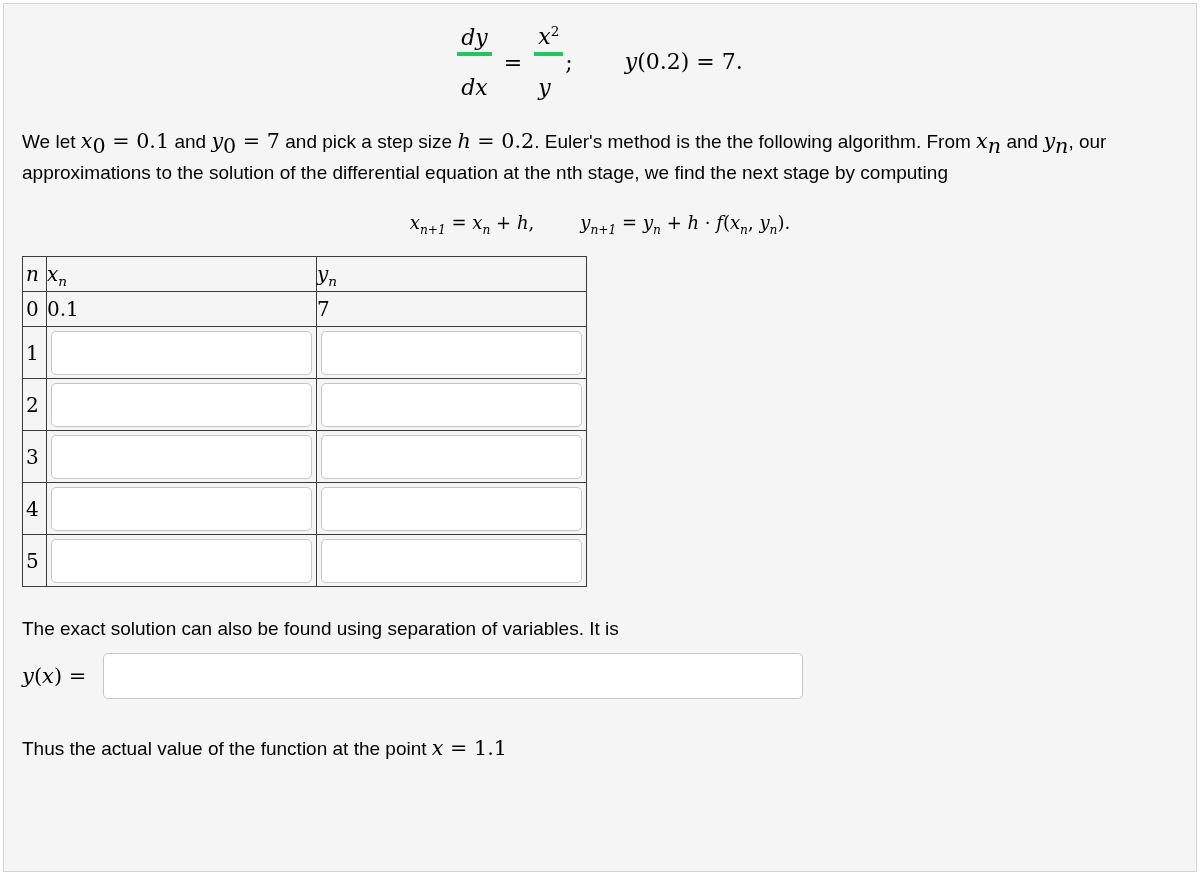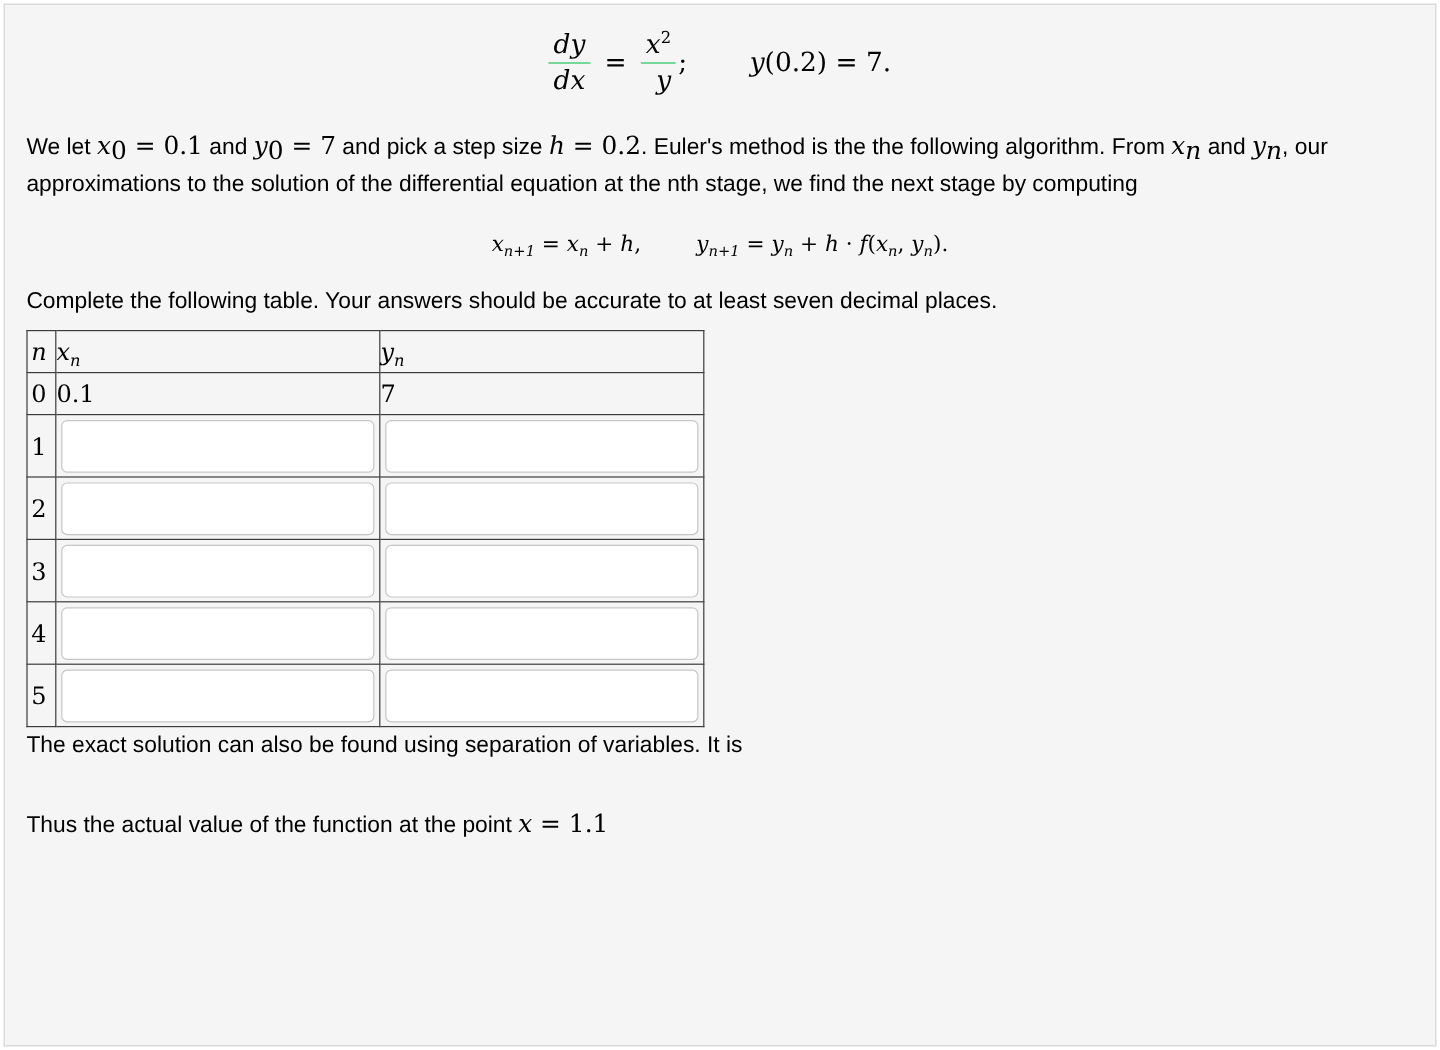--- a/index.html
+++ b/index.html
@@ -23,22 +23,22 @@
   .body .mi, .body .mn{ font-size:1.09em; }
   sub.s{ font-size:0.68em; line-height:0; }
   sup.s{ font-size:0.62em; line-height:0; }
 
   
   .eqrow{
     display:flex; justify-content:center; align-items:center;
     font-size:22px; margin:6px 0 26px 0;
   }
   .frac{ display:inline-flex; flex-direction:column; }
-  .frac .top{ text-align:left; padding:0 4px 2px 4px; border-bottom:1px solid #22c55e; }
-  .frac .bot{ text-align:right; padding:2px 4px 0 4px; }
+  .frac .top{ text-align:left; padding:0 4px 2px 4px; border-bottom:4px solid #22c55e; }
+  .frac .bot{ text-align:left; padding:2px 4px 0 4px;margin-top:17px; }
   .eqs{ margin:0 12px; }
   .semi{ margin-left:2px; align-self:center; }
   .ic{ margin-left:52px; }
 
   .body{ font-size:19px; line-height:31px; }
 
   .recur{ text-align:center; font-size:18px; margin:24px 0 22px 0; }
   .recur .gap{ display:inline-block; width:46px; }
 
   
@@ -50,21 +50,21 @@
   .euler .r0 td{ height:35px; }
   .euler .irow td{ height:52px; }
   .euler .ci{ padding:3px 4px; width:270px; }
   input.answer{
     display:block; width:100%; height:44px;
     border:1px solid #c6c6c6; border-radius:5px;
     background:#fff; font-size:18px; padding:0 8px;
     font-family:"Liberation Sans", sans-serif; outline:none;
   }
 
-  .sec{ }
+  .sec{ margin-top:26px; }
   .sec2{ margin-top:34px; }
   .ansline{ display:flex; align-items:center; margin-top:9px; font-size:21px; }
   .ansline .lbl{ margin-right:10px; white-space:pre; }
   input.wide{ width:700px; height:46px; border:1px solid #c6c6c6; border-radius:5px;
     background:#fff; font-size:18px; padding:0 10px; font-family:"Liberation Sans",sans-serif; outline:none; }
   input.med{ width:255px; height:44px; border:1px solid #c6c6c6; border-radius:5px;
     background:#fff; font-size:18px; padding:0 10px; font-family:"Liberation Sans",sans-serif; outline:none; }
   .period{ margin-left:10px; font-size:20px; }
 </style>
 </head>
@@ -84,21 +84,20 @@
     </span>
     <span class="mn semi">;</span>
     <span class="ic"><span class="mi">y</span><span class="mn">(0.2) = 7.</span></span>
   </div>
 
 
   <p class="body"><span>We let </span><span class="mi">x</span><sub class="s mn">0</sub><span class="mn"> = </span><span class="mn">0.1</span><span> and </span><span class="mi">y</span><sub class="s mn">0</sub><span class="mn"> = </span><span class="mn">7</span><span> and pick a step size </span><span class="mi">h</span><span class="mn"> = </span><span class="mn">0.2</span><span>. Euler's method is the the following algorithm. From </span><span class="mi">x</span><sub class="s mi">n</sub><span> and </span><span class="mi">y</span><sub class="s mi">n</sub><span>, our approximations to the solution of the differential equation at the nth stage, we find the next stage by computing</span></p>
 
   <div class="recur"><span class="mi">x</span><sub class="s mi">n+1</sub><span class="mn"> = </span><span class="mi">x</span><sub class="s mi">n</sub><span class="mn"> + </span><span class="mi">h</span><span class="mn">,</span><span class="gap"></span><span class="mi">y</span><sub class="s mi">n+1</sub><span class="mn"> = </span><span class="mi">y</span><sub class="s mi">n</sub><span class="mn"> + </span><span class="mi">h</span><span class="mn"> · </span><span class="mi">f</span><span class="mn">(</span><span class="mi">x</span><sub class="s mi">n</sub><span class="mn">, </span><span class="mi">y</span><sub class="s mi">n</sub><span class="mn">).</span></div>
 
-  <p class="body">Complete the following table. Your answers should be accurate to at least seven decimal places.</p>
 
   <table class="euler">
     <tbody>
         <tr class="hrow">
       <td class="cn mi">n</td>
       <td class="cv"><span class="mi">x</span><sub class="s mi">n</sub></td>
       <td class="cv"><span class="mi">y</span><sub class="s mi">n</sub></td>
     </tr>
     <tr class="r0">
       <td class="cn mn">0</td>
@@ -147,16 +146,20 @@
             <input type="text" class="answer" style="">
           </td>
       <td class="ci">
             <input type="text" class="answer" style="">
           </td>
     </tr>
   </tbody>
     </table>
 
   <p class="body sec">The exact solution can also be found using separation of variables. It is</p>
+  <div class="ansline">
+    <span class="lbl"><span class="mi">y</span><span class="mn">(</span><span class="mi">x</span><span class="mn">) = </span></span>
+    <input type="text" class="wide" style="">
+  </div>
 
   <p class="body sec2"><span>Thus the actual value of the function at the point </span><span class="mi">x</span><span class="mn"> = 1.1</span></p>
 
 </div>
 
 </body></html>

